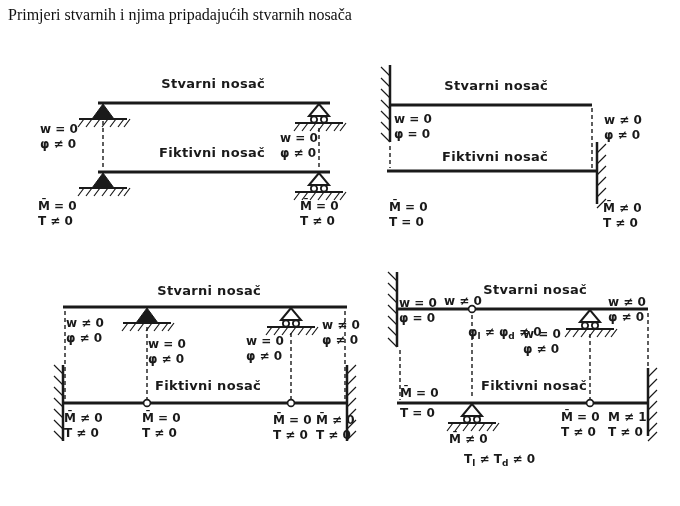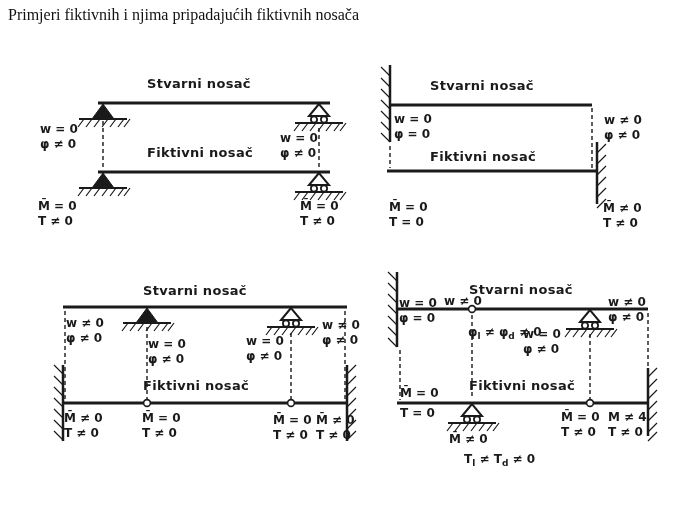--- a/index.html
+++ b/index.html
@@ -1,30 +1,30 @@
 <!DOCTYPE html>
 <html><head>
 <meta charset="utf-8">
 <style>
   * { margin:0; padding:0; box-sizing:border-box; }
   html,body { background:#fff; }
   body { font-family:"DejaVu Sans", sans-serif; color:#1a1a1a; }
   #page { position:relative; width:680px; height:506px; background:#ffffff; overflow:hidden; }
   #title { position:absolute; left:8px; top:6px; font-family:"Liberation Serif", serif; font-size:16px; color:#111; white-space:nowrap; }
   svg.art { position:absolute; left:0; top:0; }
-  .sec { position:absolute; width:118px; text-align:left; font-size:13px; font-weight:bold; letter-spacing:.3px; white-space:nowrap; }
+  .sec { position:absolute; width:118px; text-align:right; font-size:13px; font-weight:bold; letter-spacing:.3px; white-space:nowrap; }
   .lbl { position:absolute; font-size:12px; font-weight:bold; line-height:15px; white-space:nowrap; }
   .lbl sub { font-size:9px; line-height:0; }
 </style>
 </head>
 <body>
 
 <div id="page">
 
-  <div id="title">Primjeri fiktivnih i njima pripadajućih fiktivnih nosača</div>
+  <div id="title">Primjeri stvarnih i njima pripadajućih stvarnih nosača</div>
 
   <svg class="art" width="680" height="506" viewBox="0 0 680 506">
     <defs>
       <g id="ground">
         <line x1="-24" y1="0" x2="24" y2="0" stroke="#1a1a1a" stroke-width="2"></line>
         <path d="M-19 0 l-6 8 M-11 0 l-6 8 M-3 0 l-6 8 M5 0 l-6 8 M13 0 l-6 8 M21 0 l-6 8 M27 0 l-6 8" stroke="#1a1a1a" stroke-width="1.2" fill="none"></path>
       </g>
       <g id="pin">
         <polygon points="0,0 -11,15 11,15" fill="#1a1a1a"></polygon>
         <use href="#ground" y="15"></use>
@@ -190,17 +190,17 @@
     <div>M̄ ≠ 0</div>
   </div>
   <div class="lbl" style="left:464px;top:452px">
     <span>T</span><sub>l</sub><span> ≠ T</span><sub>d</sub><span> ≠ 0</span>
   </div>
   <div class="lbl" style="left:561px;top:410px">
     <div>M̄ = 0</div>
       <div>T ≠ 0</div>
   </div>
   <div class="lbl" style="left:608px;top:410px">
-    <div>M ≠ 4</div>
+    <div>M ≠ 1</div>
       <div>T ≠ 0</div>
   </div>
 
 </div>
 
 </body></html>

